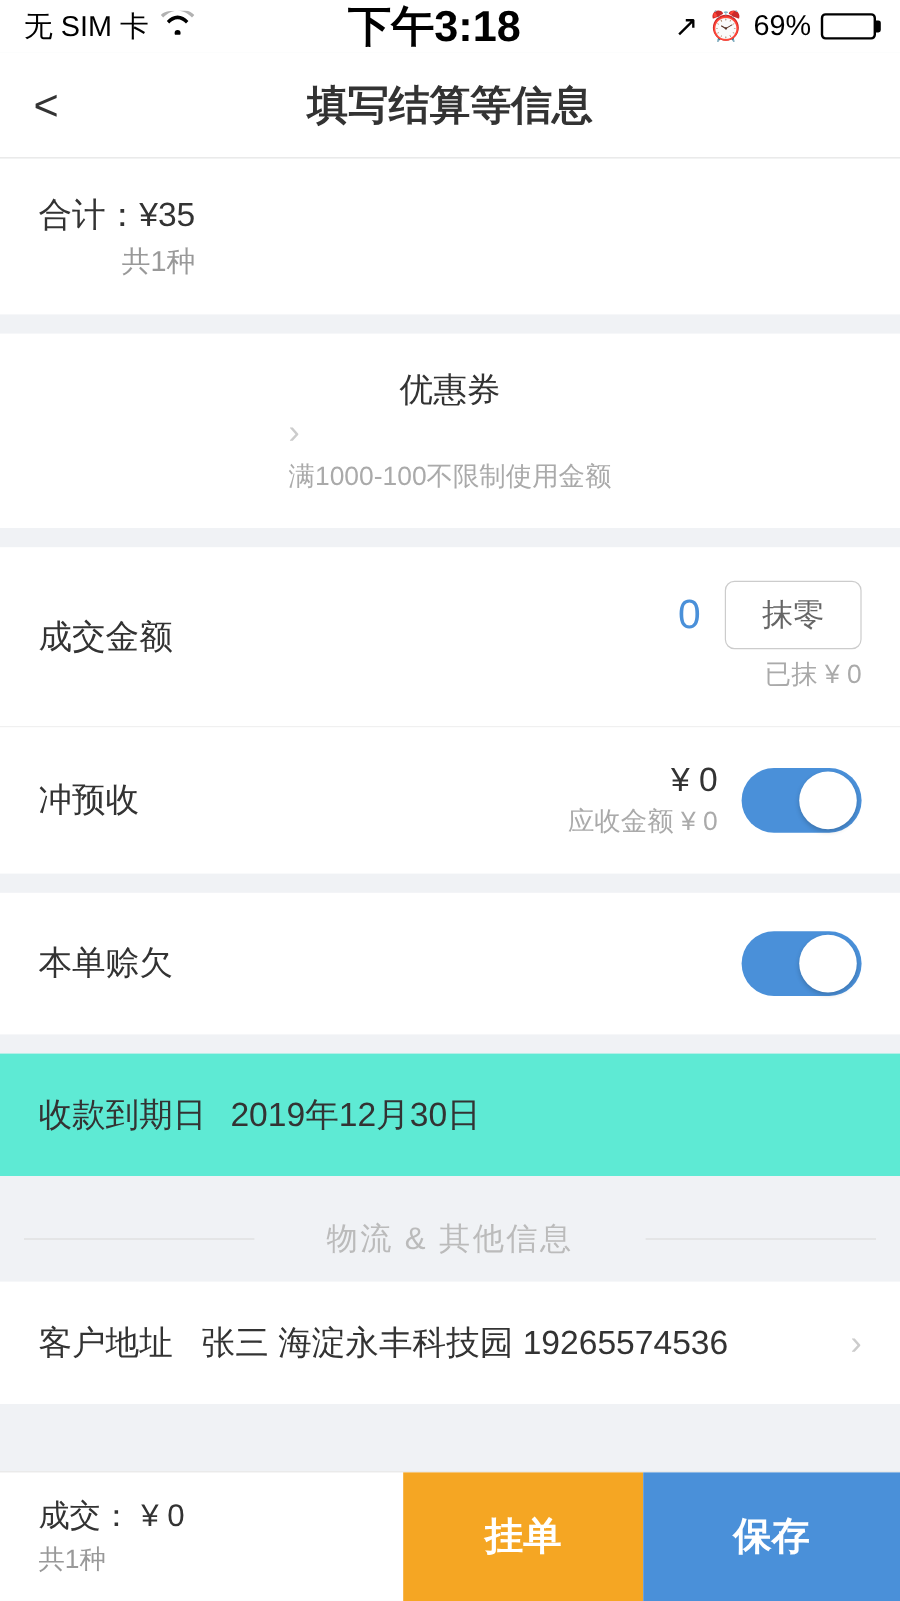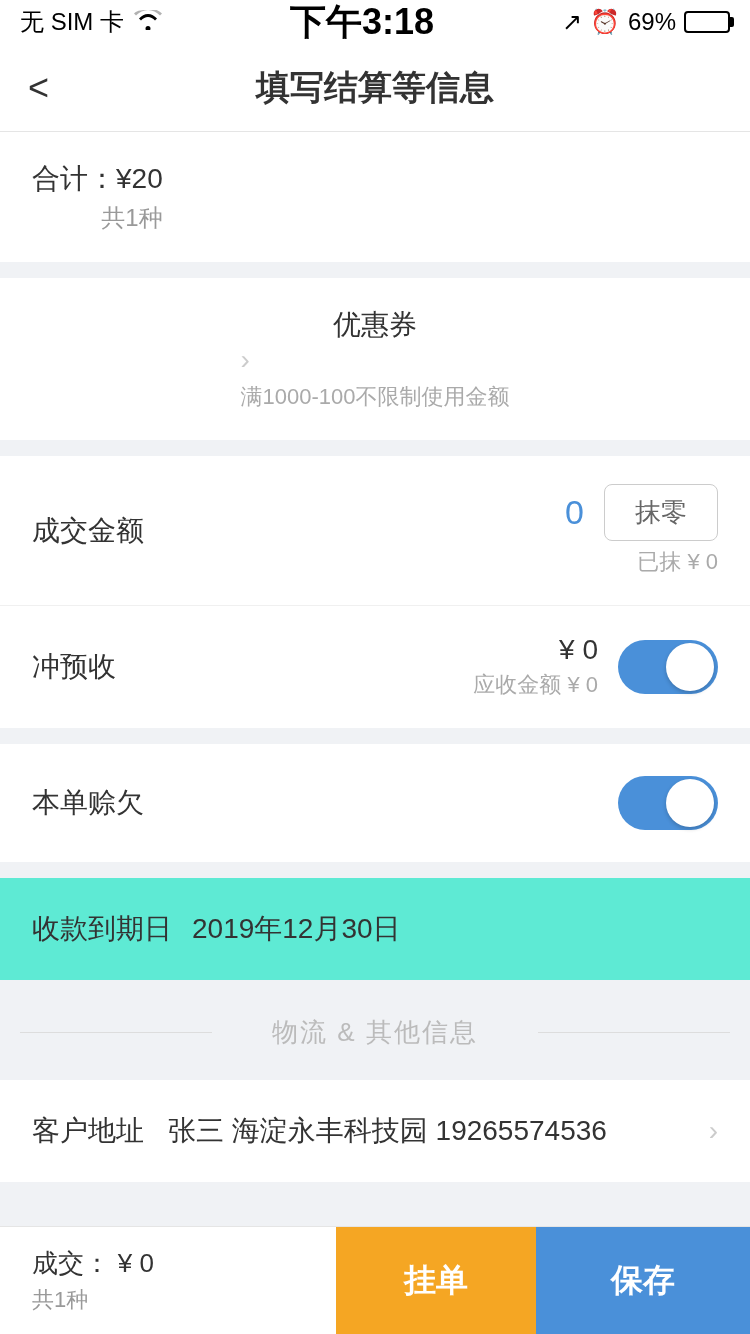--- a/index.html
+++ b/index.html
@@ -189,21 +189,21 @@
     .duedate-label { font-size: 28px; color: #333; }
     .duedate-value { font-size: 28px; color: #333; }
 
     
     .logistics-divider {
       background: #f0f2f5;
       height: 72px;
       display: flex;
       align-items: center;
       justify-content: center;
-      margin-bottom: 12px;
+      margin-bottom: 0;
       gap: 40px;
     }
     .logistics-label {
       font-size: 26px;
       color: #bbb;
       letter-spacing: 2px;
     }
     .divider-line {
       flex: 1;
       height: 1px;
@@ -321,21 +321,21 @@
 
 <div class="nav-bar">
   <span class="nav-back">&lt;</span>
   <span class="nav-title">填写结算等信息</span>
 </div>
 
 <div class="content">
 
   <div class="customer-row">
     <div class="customer-right">
-      <div class="customer-total">合计：¥20</div>
+      <div class="customer-total">合计：¥35</div>
       <div class="customer-count">共1种</div>
     </div>
   </div>
 
   <div class="coupon-section">
     <span class="row-label">优惠券</span>
     <div class="coupon-right">
       <div style="display:flex; align-items:center; gap:8px;">
         <span class="row-chevron">›</span>
       </div>

